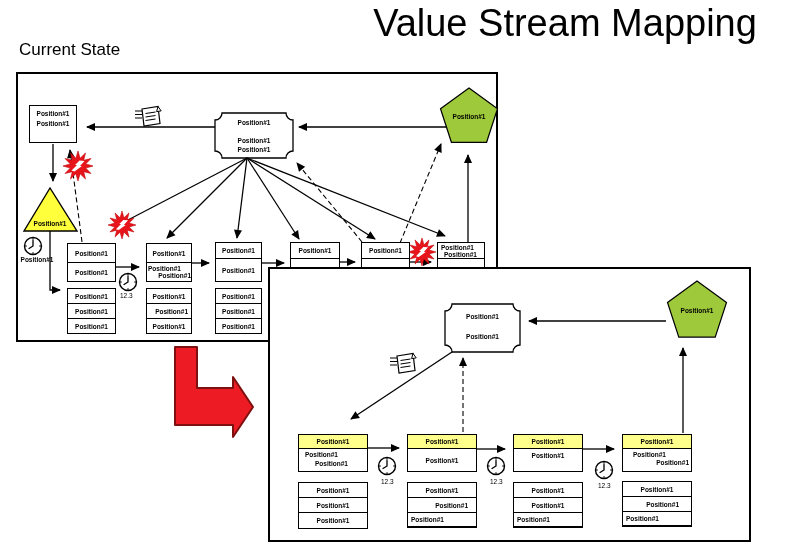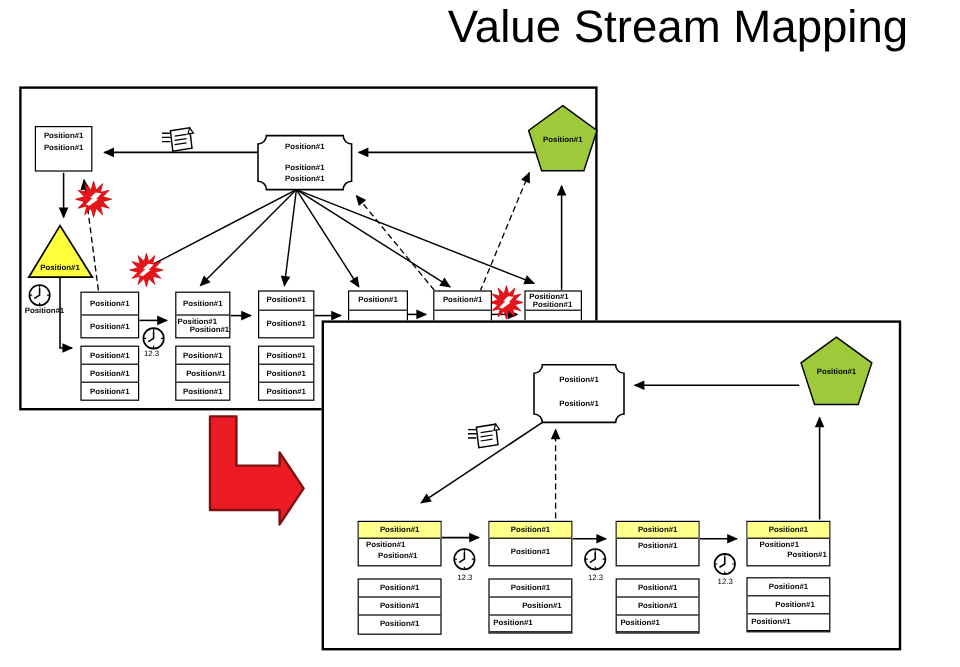--- a/index.html
+++ b/index.html
@@ -26,20 +26,21 @@
   #svgC{z-index:2;}
   #svgF{z-index:6;}
   .ctrline{position:absolute;left:0;width:100%;text-align:center;font-size:6.5px;font-weight:bold;white-space:nowrap;}
 </style>
 </head>
 <body>
 
 <div id="canvas">
 
   <div class="title" style="left:345px;top:2px;width:440px;text-align:center;">Value Stream Mapping</div>
+  <div class="hdg" style="left:19px;top:40px;">Current State</div>
 
   <div id="panelC" class="panel" style="left:16px;top:72px;width:482px;height:270px;"></div>
   <div id="panelF" class="panel" style="left:268px;top:267px;width:483px;height:275px;"></div>
 
   <svg id="svgC" class="layer" width="800" height="556">
     <defs>
       <marker id="ac" markerWidth="10" markerHeight="9" refX="8.5" refY="4.5" orient="auto" markerUnits="userSpaceOnUse">
         <path d="M0.5,0.5 L9.5,4.5 L0.5,8.5 Z" fill="#000"></path>
       </marker>
       <g id="clockG">

